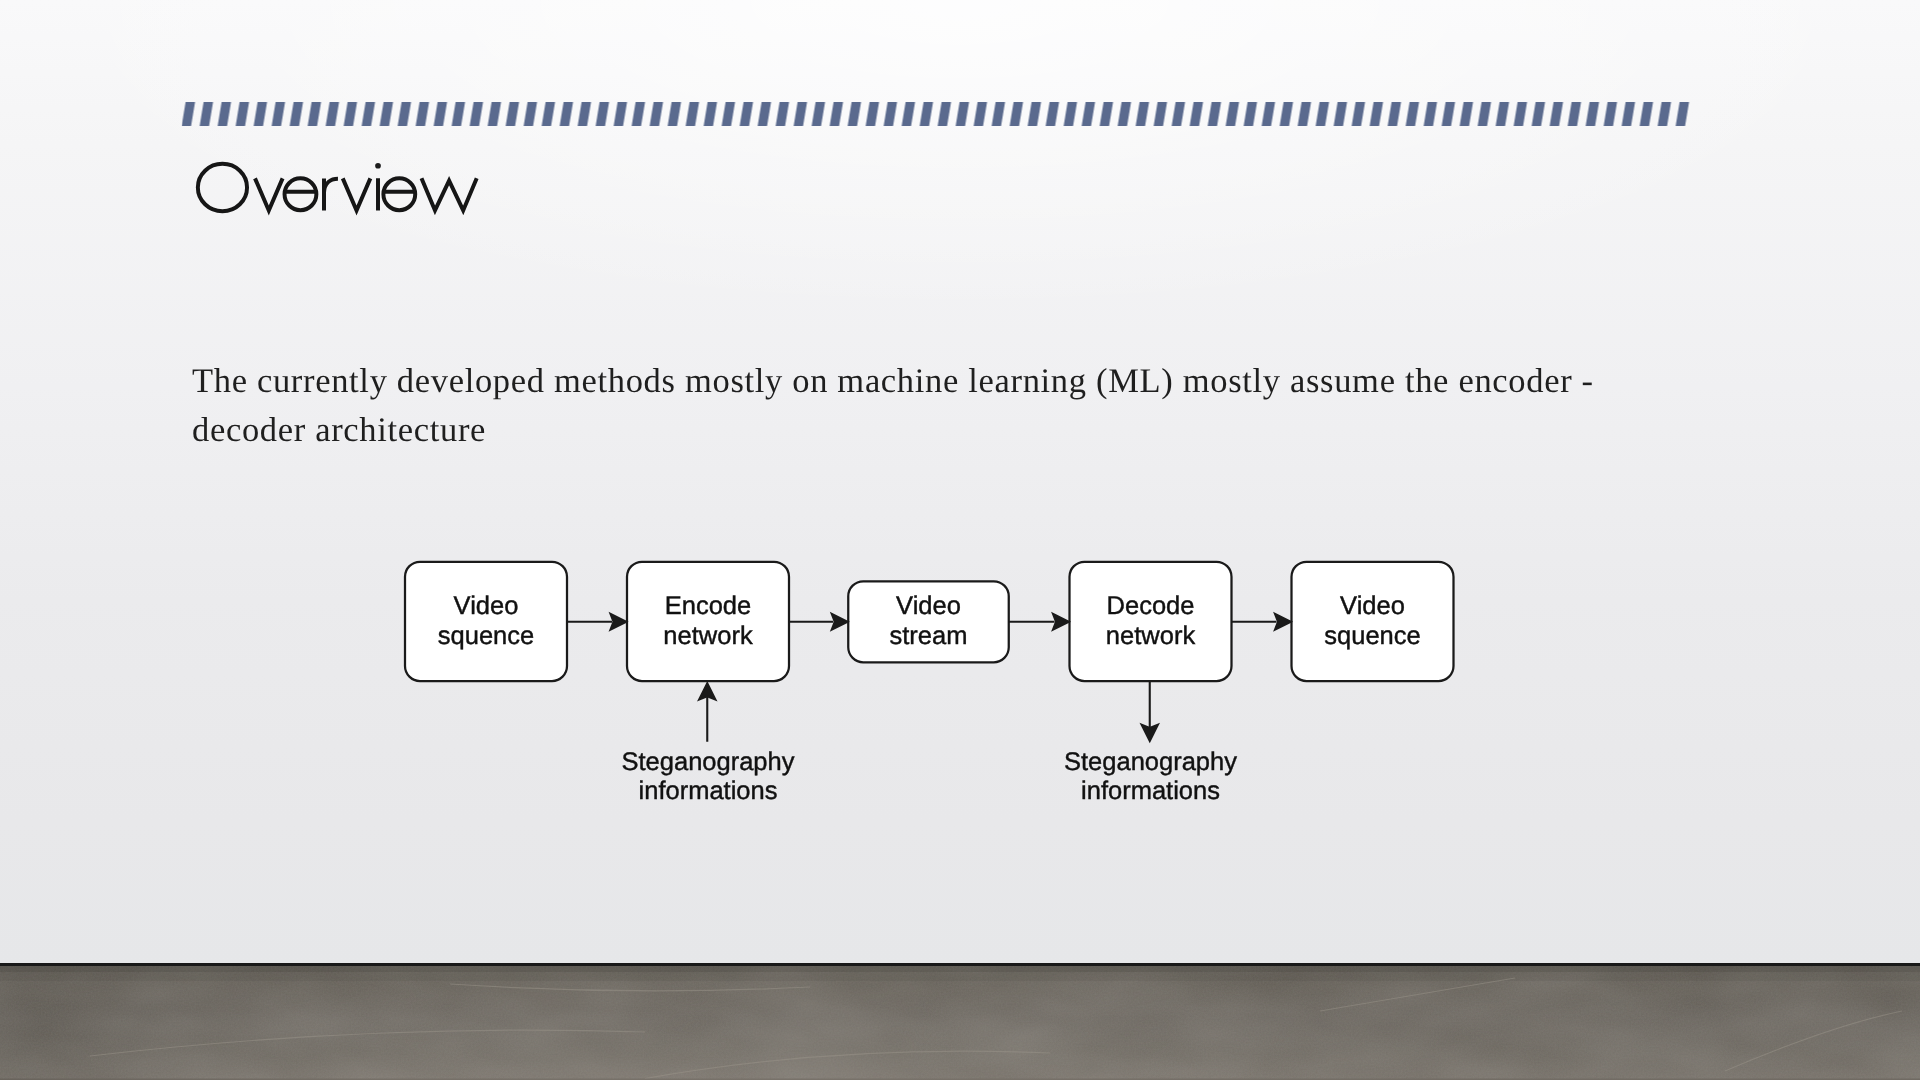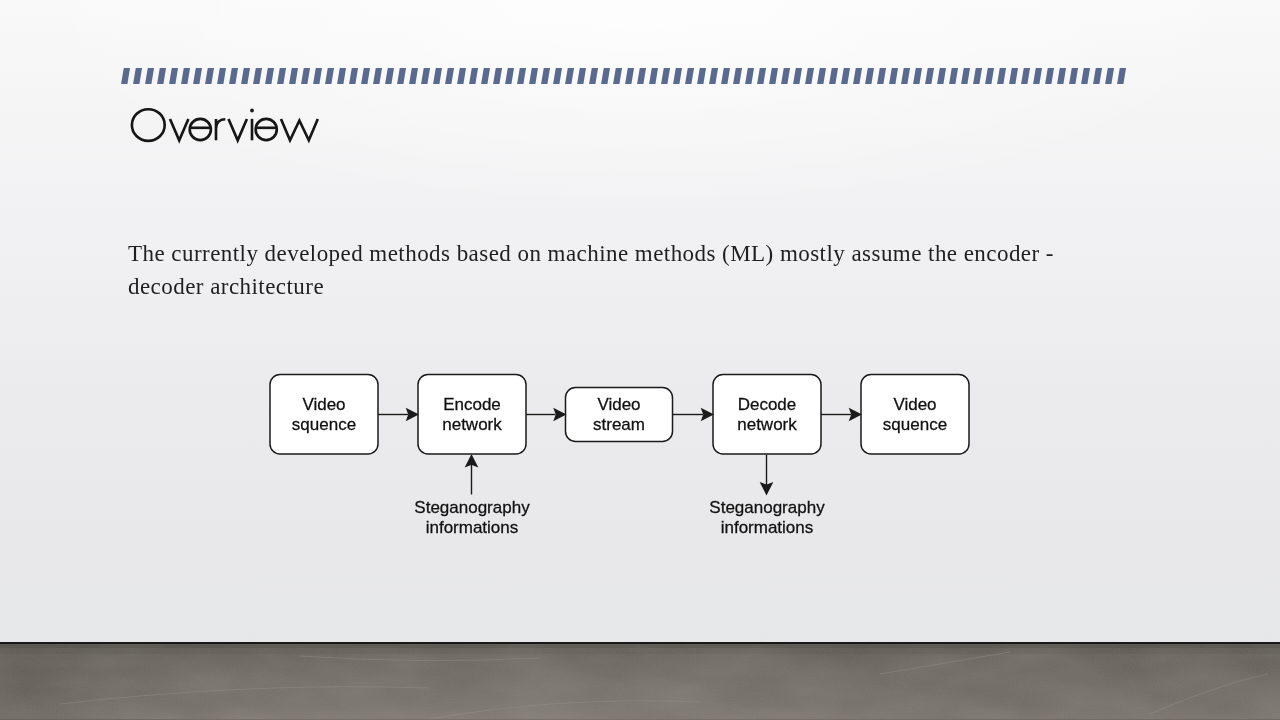--- a/index.html
+++ b/index.html
@@ -52,21 +52,21 @@
         <line x1="123" y1="15.9" x2="123" y2="37.3"></line>
 
         <circle cx="137.2" cy="26.5" r="10.6"></circle>
         <line x1="126.7" y1="24.8" x2="147.7" y2="24.8"></line>
 
         <polyline points="152,15.9 161,37.3 170.4,17.5 179.8,37.3 188.8,15.9"></polyline>
       </g>
       <circle cx="123" cy="7.5" r="1.9" fill="#1c1c1c"></circle>
     </svg>
   </div>
-  <div class="para">The currently developed methods based on machine methods (ML) mostly assume the encoder - decoder architecture</div>
+  <div class="para">The currently developed methods mostly on machine learning (ML) mostly assume the encoder - decoder architecture</div>
 
   <svg width="1280" height="644" viewBox="0 0 1280 644" style="position:absolute;left:0;top:0;">
     <g fill="#ffffff" stroke="#1a1a1a" stroke-width="1.5">
       <rect x="270" y="374.5" width="108" height="79.5" rx="10"></rect>
       <rect x="418" y="374.5" width="108" height="79.5" rx="10"></rect>
       <rect x="565.5" y="387.5" width="107" height="54" rx="10"></rect>
       <rect x="713" y="374.5" width="108" height="79.5" rx="10"></rect>
       <rect x="861" y="374.5" width="108" height="79.5" rx="10"></rect>
     </g>
     <g stroke="#1a1a1a" stroke-width="1.4" fill="#1a1a1a">

